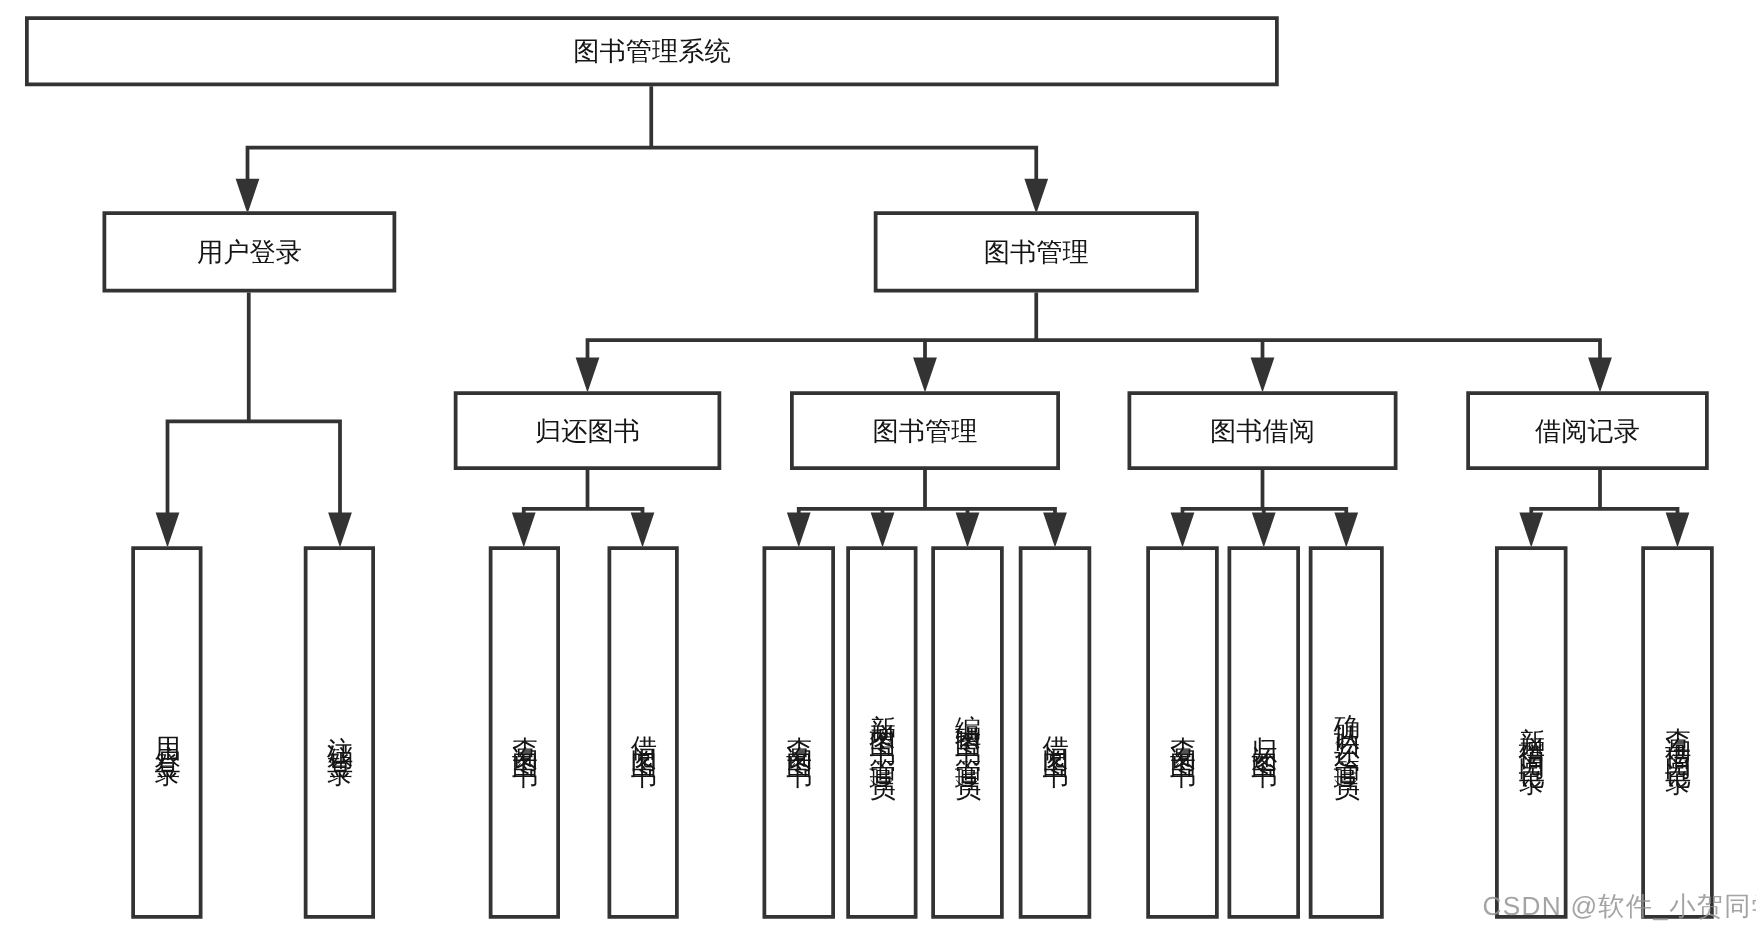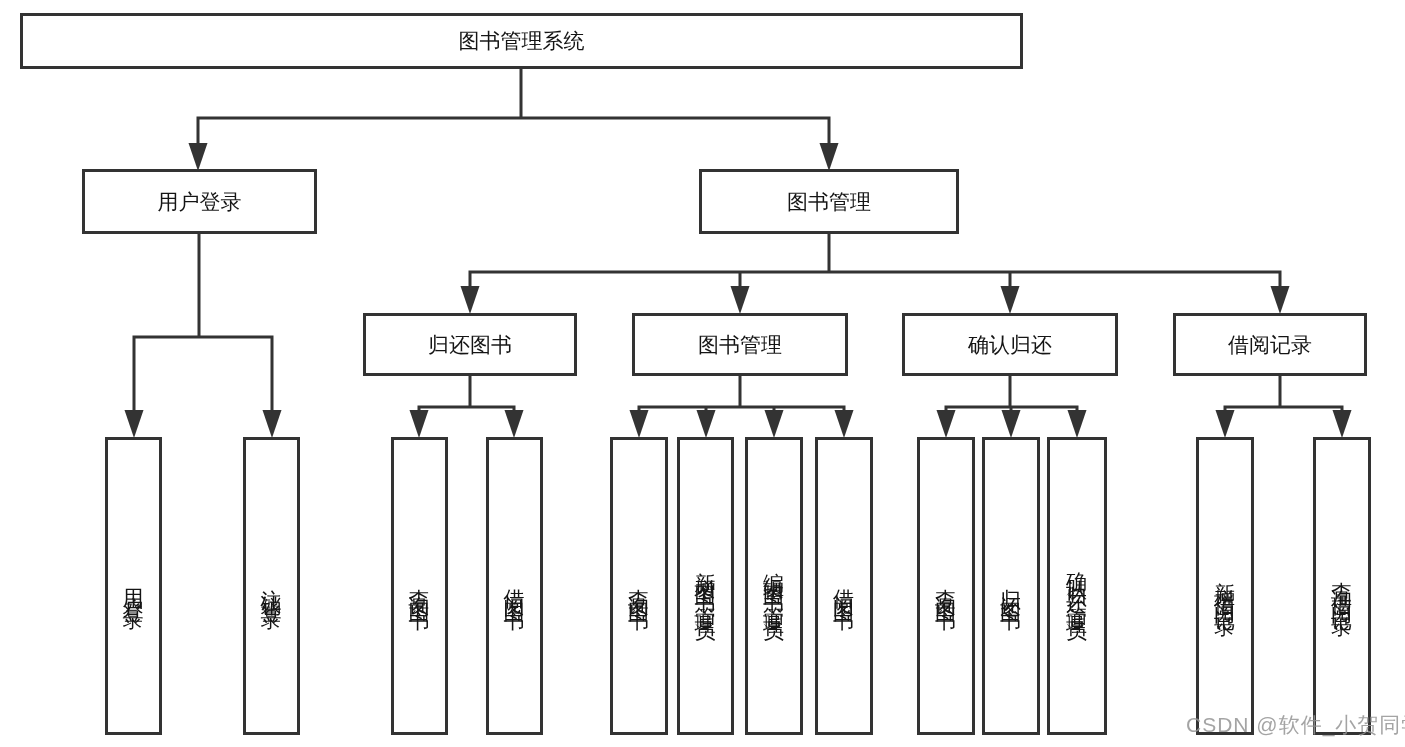--- a/index.html
+++ b/index.html
@@ -67,21 +67,21 @@
     <span>图书管理</span>
   </div>
 
   <div class="box" style="left:363px;top:313px;width:214px;height:63px">
     <span>归还图书</span>
   </div>
   <div class="box" style="left:632px;top:313px;width:216px;height:63px">
     <span>图书管理</span>
   </div>
   <div class="box" style="left:902px;top:313px;width:216px;height:63px">
-    <span>确认归还</span>
+    <span>图书借阅</span>
   </div>
   <div class="box" style="left:1173px;top:313px;width:194px;height:63px">
     <span>借阅记录</span>
   </div>
 
   <div class="box leaf" style="left:105px;top:437px;width:57px;height:298px">
     <span>用户登录</span>
   </div>
   <div class="box leaf" style="left:243px;top:437px;width:57px;height:298px">
     <span>注销登录</span>

